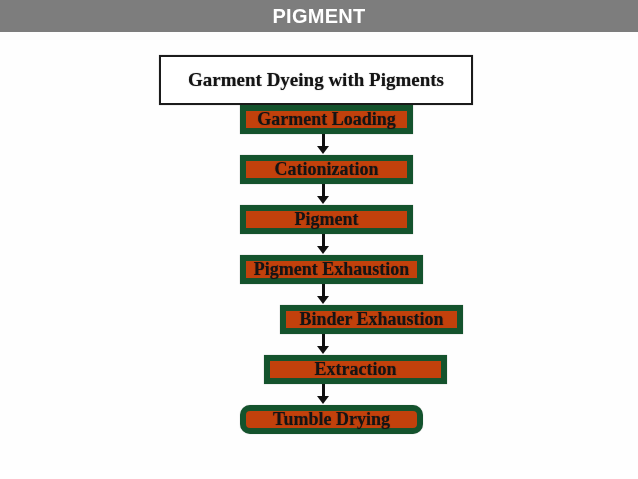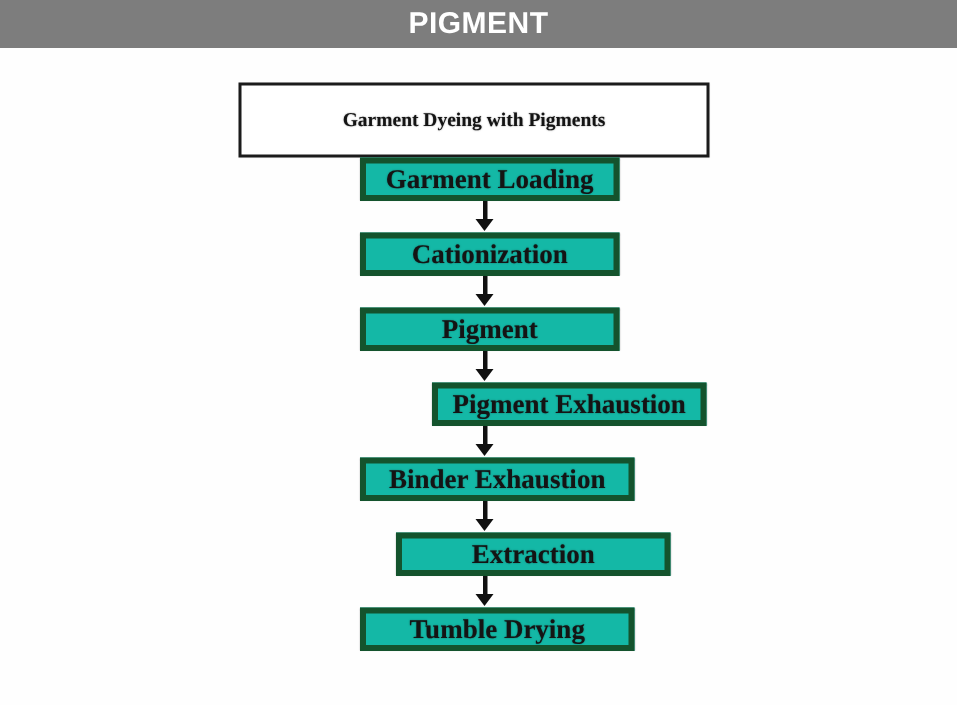--- a/index.html
+++ b/index.html
@@ -31,28 +31,28 @@
   }
 
   .tbox {
     position:absolute; left:159px; top:55px;
     width:314px; height:50px; box-sizing:border-box;
     border:2px solid #1b1b1b; background:#ffffff;
     box-shadow:0 0 1px rgba(0,0,0,.35);
     display:flex; flex-direction:column; justify-content:center;
     text-align:center;
     font-family:"Liberation Serif", serif; font-weight:bold;
-    font-size:13px; line-height:22px; color:#141414;
+    font-size:19px; line-height:22px; color:#141414;
     text-shadow:0 0 1px rgba(20,20,20,.55);
   }
 
   .step-box {
     position:absolute; left:240px;
     width:173px; height:29px; box-sizing:border-box;
-    border:4px solid #14532d; background:#14b8a6;
+    border:6px solid #14532d; background:#c2410c;
     box-shadow:0 0 1px rgba(0,0,0,.35);
     display:flex; align-items:center; justify-content:center;
     font-family:"Liberation Serif", serif; font-weight:bold;
     font-size:18px; color:#141414;
     text-shadow:0 0 1px rgba(20,20,20,.55);
     white-space:nowrap;
   }
   .step-box.wide { width:183px; }
 
   .arrow { position:absolute; left:317px; width:12px; height:20px; }
@@ -94,40 +94,40 @@
           <div class="stem"></div>
           <div class="head"></div>
         </div>
         <div class="step-box" style="top: 205px;">
           <span>Pigment</span>
         </div>
         <div class="arrow" style="top: 234px;">
           <div class="stem"></div>
           <div class="head"></div>
         </div>
-        <div class="step-box wide" style="top: 255px; margin-left: 48px;">
+        <div class="step-box wide" style="top: 255px;">
           <span>Pigment Exhaustion</span>
         </div>
         <div class="arrow" style="top: 284px;">
           <div class="stem"></div>
           <div class="head"></div>
         </div>
-        <div class="step-box wide" style="top: 305px;">
+        <div class="step-box wide" style="top: 305px; margin-left: 40px;">
           <span>Binder Exhaustion</span>
         </div>
         <div class="arrow" style="top: 334px;">
           <div class="stem"></div>
           <div class="head"></div>
         </div>
         <div class="step-box wide" style="top: 355px; margin-left: 24px;">
           <span>Extraction</span>
         </div>
         <div class="arrow" style="top: 384px;">
           <div class="stem"></div>
           <div class="head"></div>
         </div>
-        <div class="step-box wide" style="top: 405px;">
+        <div class="step-box wide" style="top: 405px; border-radius: 10px;">
           <span>Tumble Drying</span>
         </div>
       </div>
 
   </div>
 </div>
 
 </body></html>

